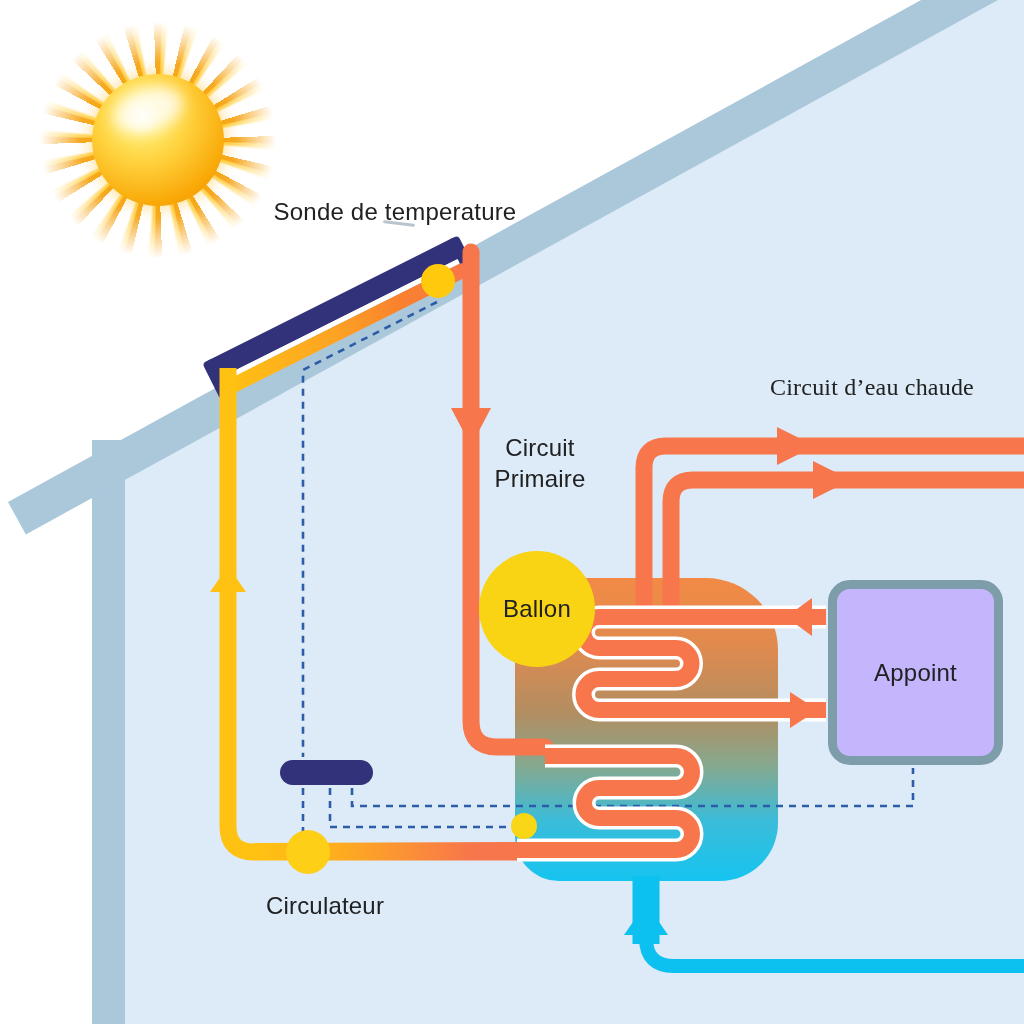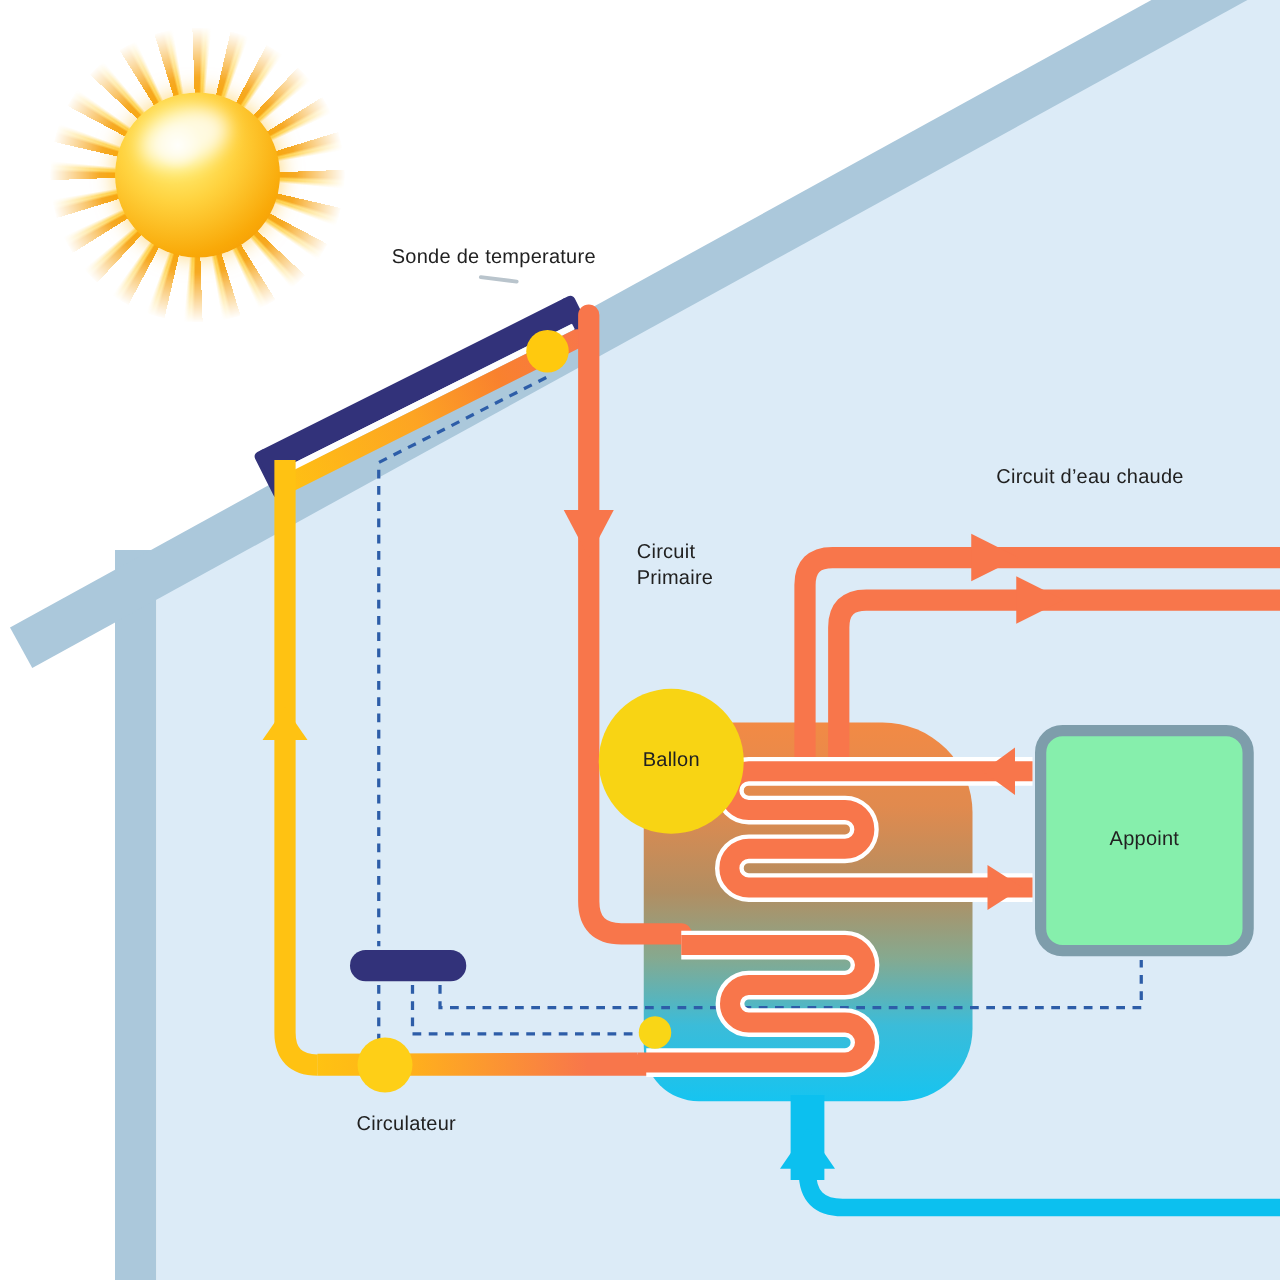--- a/index.html
+++ b/index.html
@@ -38,26 +38,26 @@
   
   #tank{left:515px;top:578px;width:263px;height:303px;border-radius:22px 72px 58px 44px;
      background:linear-gradient(180deg,#f28a45 0%,#e18a4e 22%,#b18e62 45%,#86a98f 62%,#3bbcd9 80%,#16c4f0 100%);}
 
   
   #ballon{left:479px;top:551px;width:116px;height:116px;border-radius:50%;background:#f8d414;
      display:flex;align-items:center;justify-content:center;}
 
   
   #appoint{left:828px;top:580px;width:175px;height:185px;border:9px solid #7e9dab;border-radius:22px;
-     background:#86efac;box-sizing:border-box;display:flex;align-items:center;justify-content:center;}
+     background:#c4b5fd;box-sizing:border-box;display:flex;align-items:center;justify-content:center;}
 
   svg.pipes{position:absolute;left:0;top:0;width:1024px;height:1024px;pointer-events:none;}
 
-  .lbl{position:absolute;color:#212121;font-size:16px;line-height:1.3;font-weight:500;
-       letter-spacing:.2px;transform:translateX(-50%);white-space:nowrap;}
+  .lbl{position:absolute;color:#212121;font-size:24px;line-height:1.3;font-weight:500;
+       letter-spacing:.2px;text-align:center;transform:translateX(-50%);white-space:nowrap;}
   #ballon .lbl,#appoint .lbl{position:static;transform:none;}
   #pointer-tick{left:383px;top:222px;width:32px;height:3px;background:#b9c4cc;transform:rotate(7deg);border-radius:2px;}
 </style>
 </head>
 <body>
 
 <div id="stage">
 
   <div id="interior" class="abs"></div>
   <div id="wall" class="abs"></div>
@@ -143,20 +143,20 @@
 
   <div id="pointer-tick" class="abs"></div>
 
   <div class="lbl" style="left:395px;top:196px;">Sonde de temperature</div>
 
   <div class="lbl" style="left:540px;top:432px;">
     <div>Circuit</div>
     <div>Primaire</div>
   </div>
 
-  <div class="lbl" style="left:872px;top:372px;">
+  <div class="lbl" style="left:872px;top:372px;font-family:Liberation Serif, serif;">
     <div>Circuit d’eau chaude</div>
   </div>
 
   <div class="lbl" style="left:325px;top:872px;margin-top:18px;">Circulateur</div>
 
 
 </div>
 
 </body></html>

